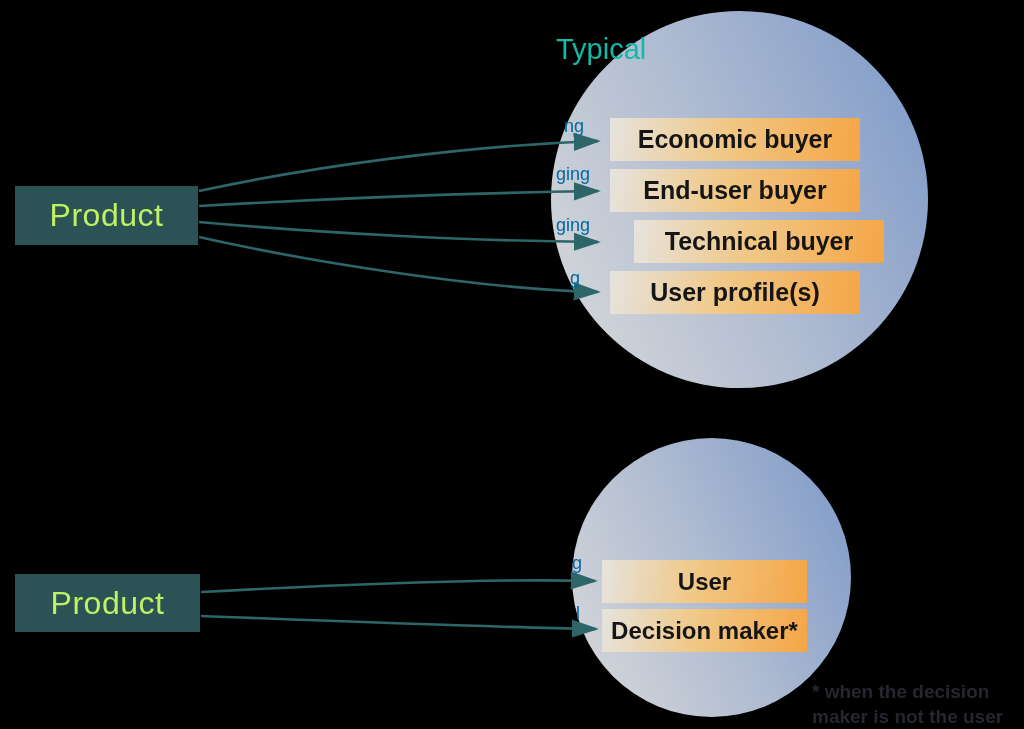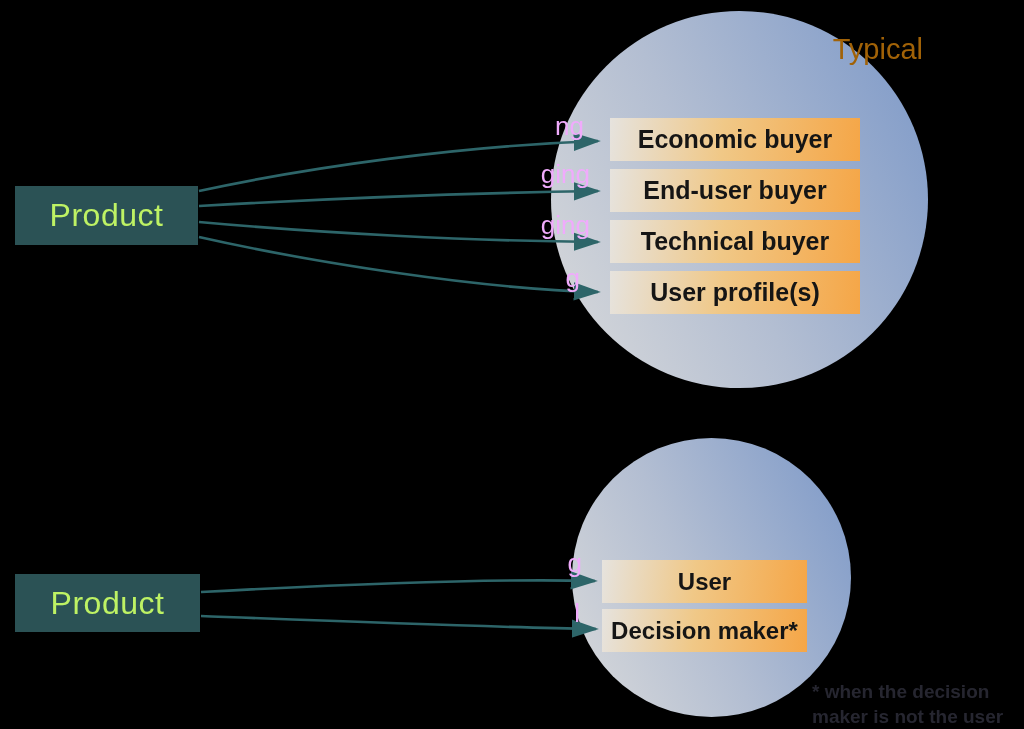--- a/index.html
+++ b/index.html
@@ -19,29 +19,29 @@
   }
   #product-top{left:15px;top:186px;width:183px;height:59px;}
   #product-bottom{left:15px;top:574px;width:185px;height:58px;}
   .persona-box{
     position:absolute;display:flex;align-items:center;justify-content:center;
     background:linear-gradient(97deg,#e6e3de 0%,#f0c887 45%,#f5a647 100%);
     color:#151515;font-weight:700;
   }
   .pb-top{left:610px;width:250px;height:43px;font-size:25px;}
   .pb-bottom{left:602px;width:205px;height:43px;font-size:24px;}
-  #pb-t0{top:118px;align-items:center;} #pb-t1{top:169px;} #pb-t2{top:220px;} #pb-t3{top:271px;text-align:right;}
+  #pb-t0{top:118px;align-items:center;} #pb-t1{top:169px;} #pb-t2{top:220px;margin-left:24px;} #pb-t3{top:271px;text-align:right;}
   #pb-b0{top:560px;} #pb-b1{top:609px;}
   .circle-title{
-    position:absolute;text-align:right;color:#a16207;font-weight:400;
+    position:absolute;text-align:left;color:#14b8a6;font-weight:400;
   }
   #title-top{left:556px;top:30px;width:367px;font-size:29px;line-height:39px;}
   #title-bottom{left:582px;top:472px;width:260px;font-size:28px;line-height:38px;}
   .frag{
-    position:absolute;color:#f0abfc;font-size:26px;line-height:22px;white-space:pre;
+    position:absolute;color:#0369a1;font-size:18px;line-height:22px;white-space:pre;
   }
   #frag-t0{right:440px;top:115px;}
   #frag-t1{right:434px;top:163px;}
   #frag-t2{right:434px;top:214px;}
   #frag-t3{right:444px;top:267px;}
   #frag-b0{right:442px;top:552px;}
   #frag-b1{right:444px;top:602px;}
   #footnote{
     position:absolute;left:812px;top:679px;width:215px;
     color:#262630;font-size:19px;line-height:25px;font-weight:700;

